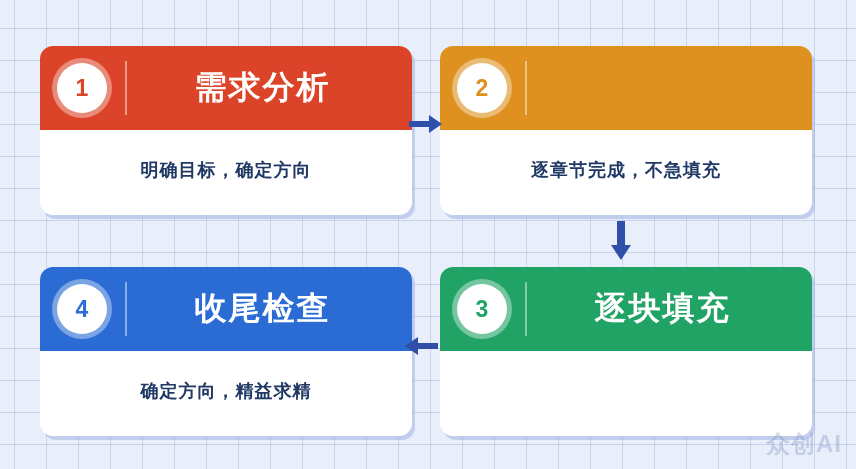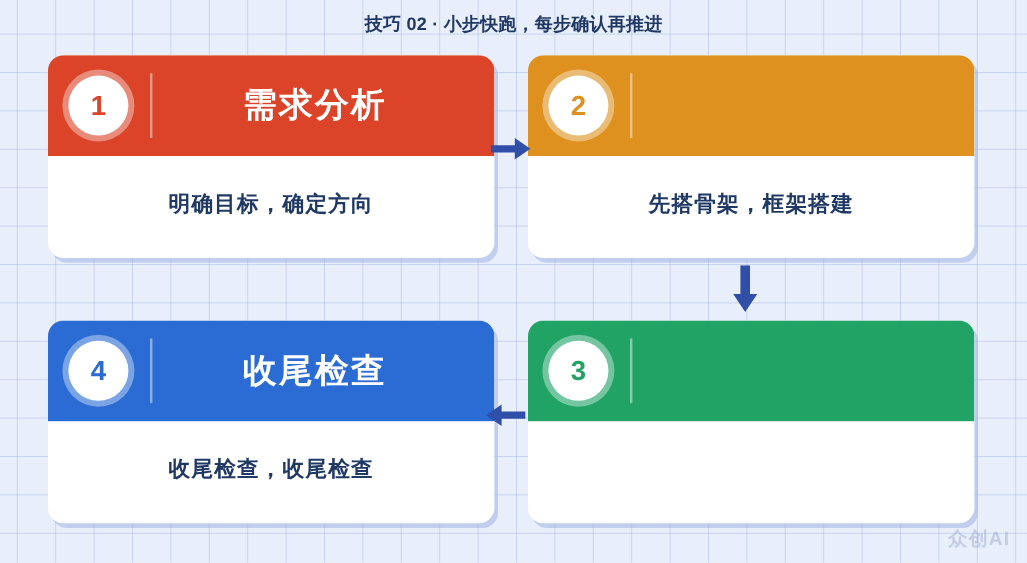--- a/index.html
+++ b/index.html
@@ -100,21 +100,21 @@
     height: 54px;
     margin-left: 18px;
     background: rgba(255,255,255,0.45);
     flex: 0 0 2px;
   }
 
   .card-title {
     flex: 1 1 auto;
     text-align: center;
     color: #ffffff;
-    font-size: 28px;
+    font-size: 32px;
     font-weight: bold;
     letter-spacing: 2px;
     padding-right: 14px;
   }
 
   .card-body {
     height: 79px;
     display: flex;
     align-items: center;
     justify-content: center;
@@ -138,68 +138,68 @@
   .arrow { position: absolute; z-index: 3; }
   #arrow-1-2 { left: 409px; top: 112px; }
   #arrow-2-3 { left: 609px; top: 221px; }
   #arrow-3-4 { left: 404px; top: 334px; }
 
   
   #watermark {
     position: absolute;
     right: 14px;
     bottom: 9px;
-    font-size: 16px;
+    font-size: 24px;
     font-weight: bold;
     color: rgba(120,140,185,0.33);
     letter-spacing: 1px;
     z-index: 5;
     user-select: none;
   }
 </style>
 </head>
 <body>
 
 <div id="bg-pattern"></div>
 
 <div id="page">
 
-  <div id="page-title">技巧 02 · 小步快跑，每步确认再推进</div>
 
   <div class="card" id="card-1">
     <div class="card-header">
       <div class="badge">1</div>
       <div class="divider"></div>
       <div class="card-title">需求分析</div>
     </div>
     <div class="card-body">明确目标，确定方向</div>
   </div>
 
   <div class="card" id="card-2">
     <div class="card-header">
       <div class="badge">2</div>
       <div class="divider"></div>
     </div>
-    <div class="card-body">先搭骨架，框架搭建</div>
+    <div class="card-body">逐章节完成，不急填充</div>
   </div>
 
   <div class="card" id="card-3">
     <div class="card-header">
       <div class="badge">3</div>
       <div class="divider"></div>
+      <div class="card-title">逐块填充</div>
     </div>
   </div>
 
   <div class="card" id="card-4">
     <div class="card-header">
       <div class="badge">4</div>
       <div class="divider"></div>
       <div class="card-title">收尾检查</div>
     </div>
-    <div class="card-body">收尾检查，收尾检查</div>
+    <div class="card-body">确定方向，精益求精</div>
   </div>
 
   <div class="arrow" id="arrow-1-2">
     <svg width="34" height="24" viewBox="0 0 34 24">
       <path d="M0 9 H20 V3 L33 12 L20 21 V15 H0 Z" fill="#2f4fa8"></path>
     </svg>
   </div>
 
   <div class="arrow" id="arrow-2-3">
     <svg width="24" height="40" viewBox="0 0 24 40">

